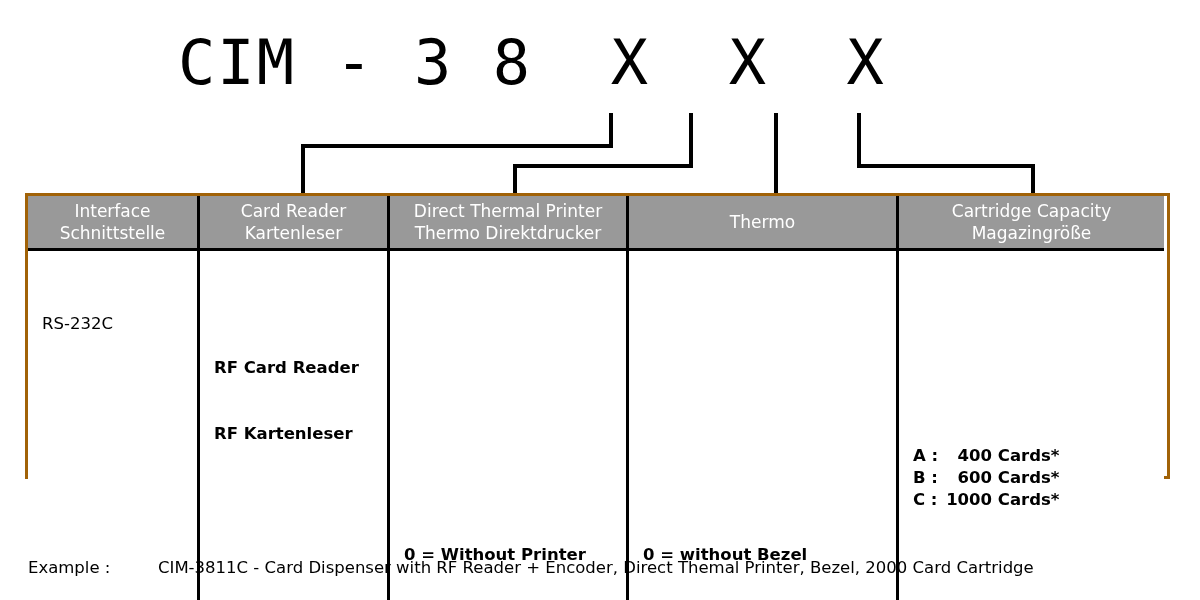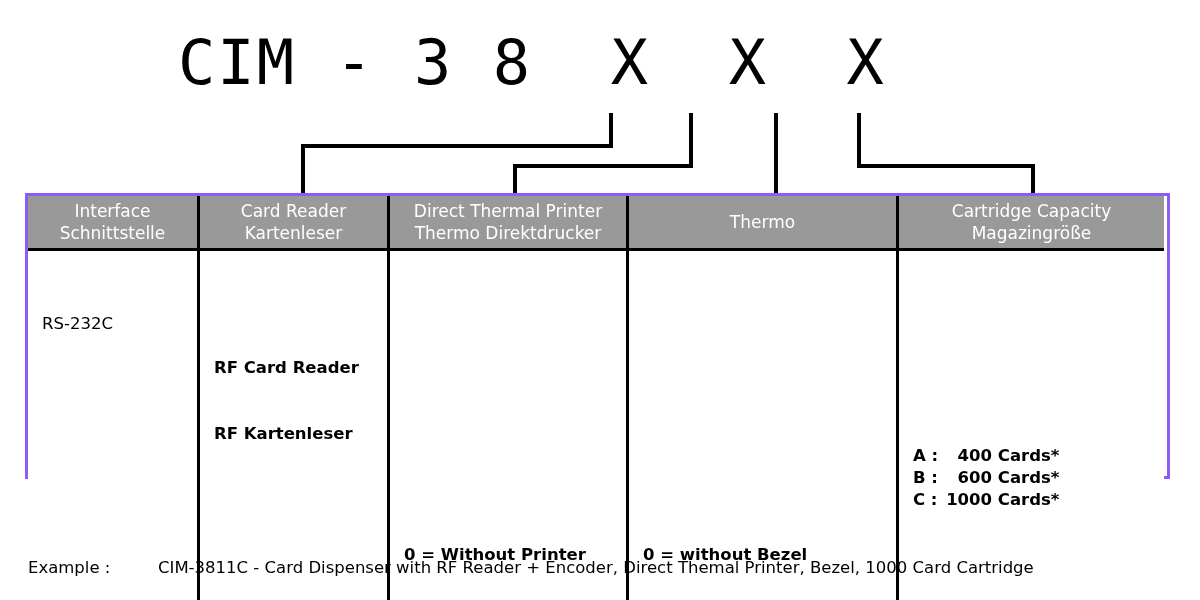--- a/index.html
+++ b/index.html
@@ -40,21 +40,21 @@
     height: 200px;
   }
 
   
   #spec-table {
     position: absolute;
     left: 25px;
     top: 193px;
     width: 1145px;
     height: 286px;
-    border: 3px solid #8b5cf6;
+    border: 3px solid #a16207;
     box-sizing: border-box;
     display: flex;
     flex-direction: column;
   }
   .t-head {
     display: flex;
     height: 52px;
     flex: 0 0 52px;
   }
   .t-body {
@@ -232,16 +232,16 @@
         
       </div>
     </div>
 
   </div>
 </div>
 
 <div id="footer">
   <div class="f-line">
     <span class="f-label">Example :</span>
-    <span class="f-text">CIM-3811C - Card Dispenser with RF Reader + Encoder, Direct Themal Printer, Bezel, 1000 Card Cartridge</span>
+    <span class="f-text">CIM-3811C - Card Dispenser with RF Reader + Encoder, Direct Themal Printer, Bezel, 2000 Card Cartridge</span>
   </div>
   
 </div>
 
 </body></html>

